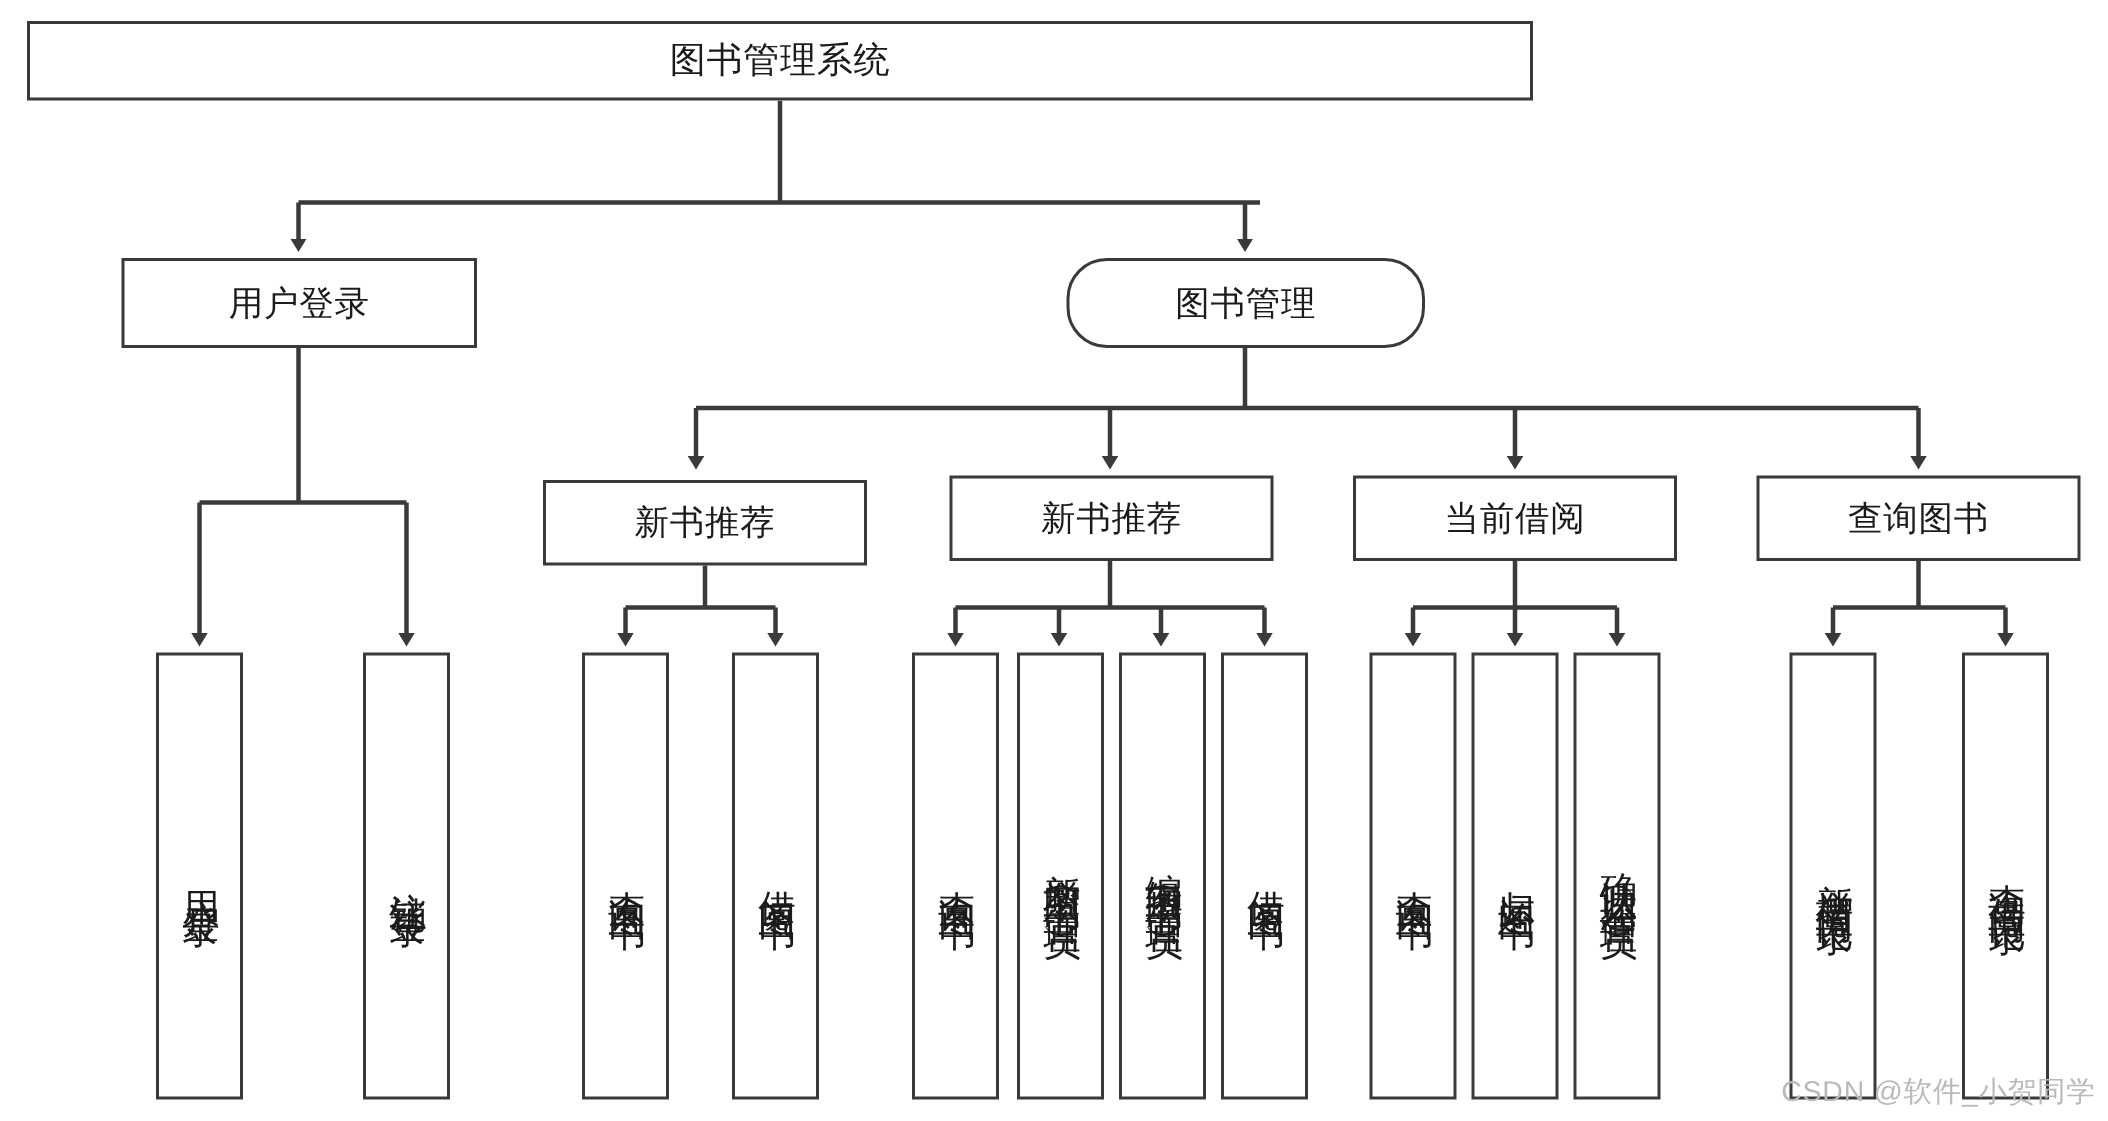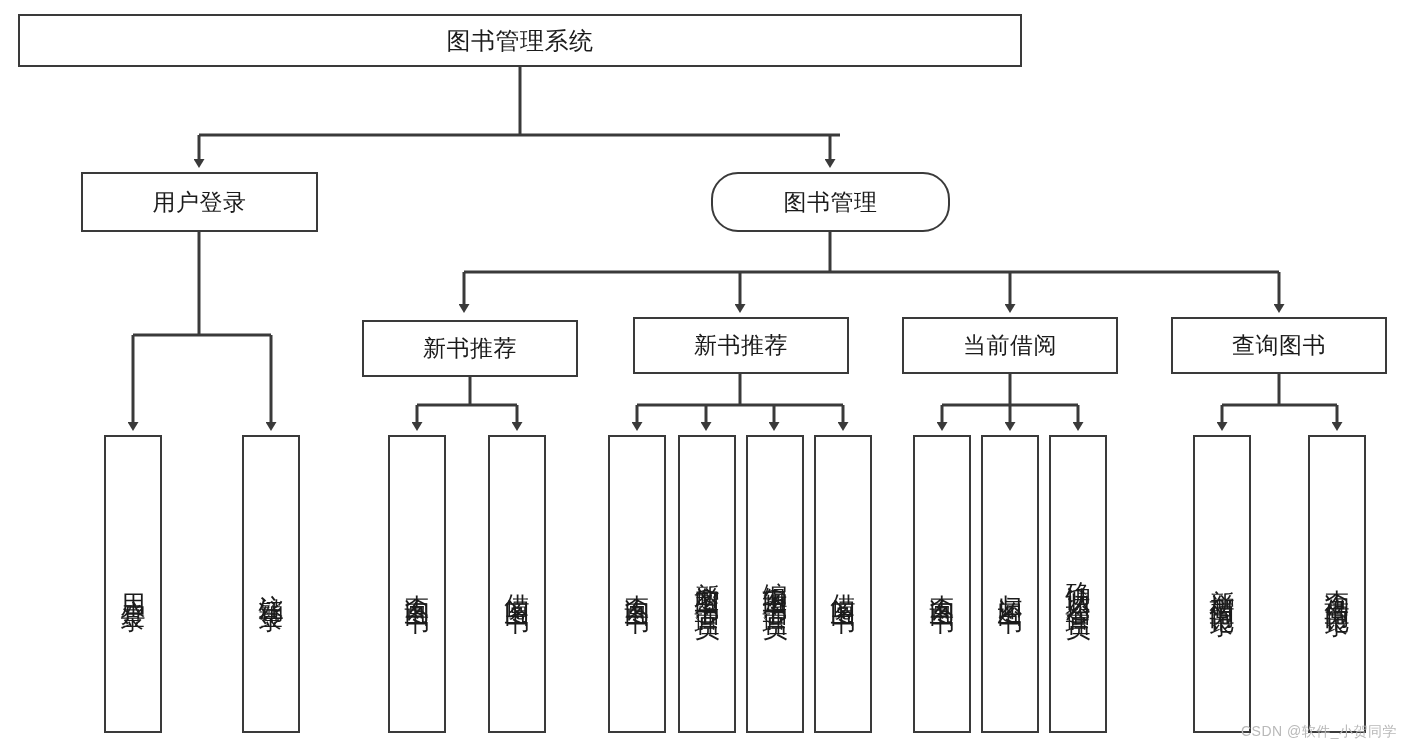--- a/index.html
+++ b/index.html
@@ -60,21 +60,21 @@
     text-orientation: upright;
     font-size: 25px;
     line-height: 1.0;
     letter-spacing: 5px;
     white-space: nowrap;
   }
   .watermark {
     position: absolute;
     right: 8px;
     bottom: 6px;
-    font-size: 14px;
+    font-size: 19px;
     color: #b9b9b9;
     letter-spacing: 0.5px;
     z-index: 3;
     white-space: nowrap;
   }
 </style>
 </head>
 <body>
 
 <div id="canvas">

